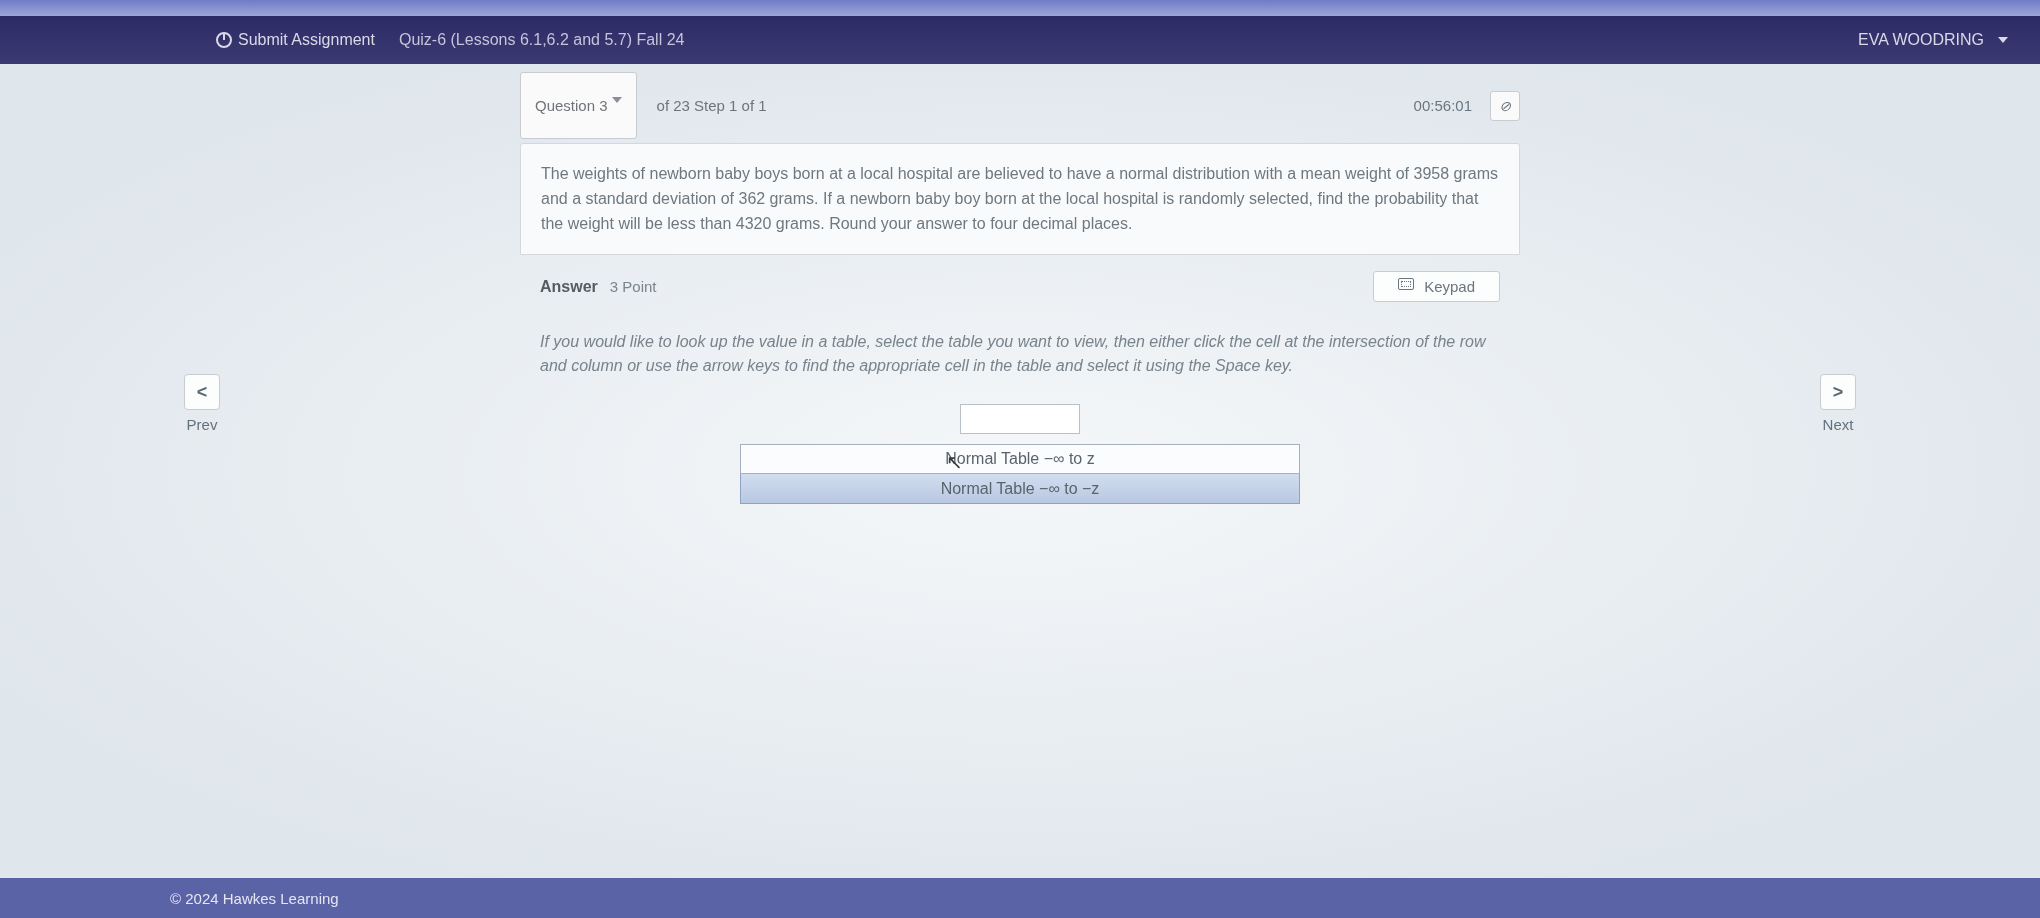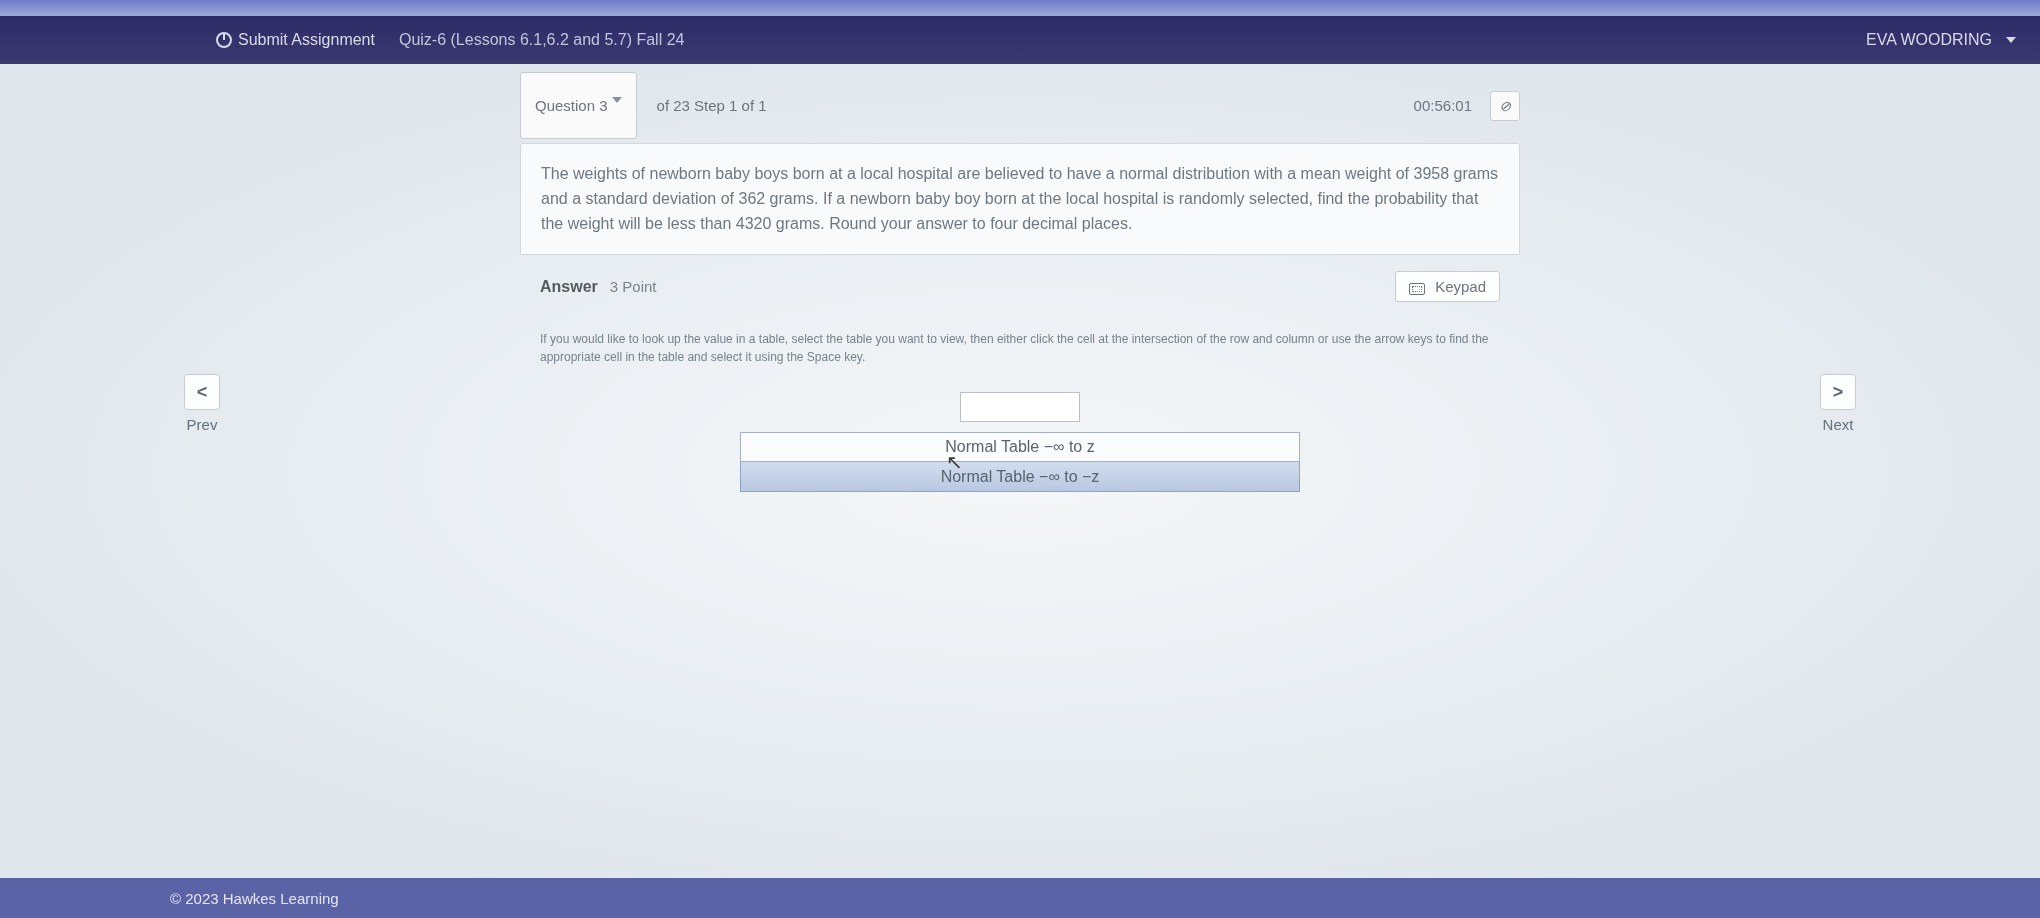--- a/index.html
+++ b/index.html
@@ -5,21 +5,21 @@
     * { box-sizing: border-box; margin: 0; padding: 0; font-family: "Segoe UI", Arial, sans-serif; }
     body { background: #e4e9ee; overflow: hidden; }
     .page-wrap { width: 100%; height: 918px; display: flex; flex-direction: column; }
     .top-toolbar {
       background: #3a3a72;
       background: linear-gradient(#2d2b66, #3a3a72);
       color: #d9d9e8;
       height: 48px;
       display: flex;
       align-items: center;
-      padding: 0 24px 0 216px;
+      padding: 0 32px 0 216px;
       font-size: 16px;
     }
     .top-toolbar .submit { display:flex; align-items:center; gap:6px; cursor:pointer; }
     .top-toolbar .submit .power-icon { width:16px;height:16px;border:2px solid #d9d9e8;border-radius:50%;display:inline-flex;align-items:center;justify-content:center; position:relative; }
     .top-toolbar .submit .power-icon::after{content:"";position:absolute;top:-1px;left:50%;transform:translateX(-50%);width:2px;height:7px;background:#d9d9e8;}
     .top-toolbar .quiz-title { margin-left: 24px; color:#c4c4db; }
     .top-toolbar .spacer { flex:1; }
     .top-toolbar .user { display:flex; align-items:center; gap:14px; color:#d9d9e8; }
     .caret-down { width:0;height:0;border-left:5px solid transparent;border-right:5px solid transparent;border-top:6px solid #d9d9e8; display:inline-block;}
     .content-area {
@@ -54,27 +54,27 @@
       padding:18px 20px; color:#6e7880; font-size:16px; line-height:1.55;
     }
     .answer-head {
       display:flex;align-items:center;padding:16px 20px 0 20px;
     }
     .answer-head .label{color:#555b61;font-weight:600;font-size:16px;margin-right:12px;}
     .answer-head .points{color:#7c838a;font-size:15px;}
     .answer-head .spacer{flex:1;}
     .keypad-btn{
       background:#fcfdfd;border:1px solid #c8ccd0;border-radius:3px;
-      padding:6px 13px;color:#6d757c;font-size:15px;display:flex;align-items:flex-end;gap:10px;cursor:pointer;
+      padding:6px 24px;color:#6d757c;font-size:15px;display:flex;align-items:flex-start;gap:10px;cursor:pointer;
     }
     .kbd-icon{width:16px;height:12px;border:1.5px solid #6d757c;border-radius:2px;display:inline-block;position:relative;}
     .kbd-icon::after{content:"";position:absolute;inset:2px;border:1px dotted #6d757c;}
     .kb-shortcuts{ text-align:right;color:#808890;font-size:15px;padding:6px 20px 0 0;}
     .answer-instructions{
-      color:#78838c;font-size:12px;line-height:1.5;padding:28px 20px 22px 20px;
+      color:#78838c;font-size:16px;line-height:1.5;padding:28px 20px 22px 20px;font-style:italic;
     }
     .answer-input-wrap{ display:flex;justify-content:center;padding:4px 0 10px 0;}
     .answer-input{
       width:120px;height:30px;border:1px solid #b9c0c6;background:#fff;
       text-align:center;font-size:15px;color:#444;padding:0 6px;
     }
     .table-btns{ display:flex;flex-direction:column;align-items:center;gap:0; }
     .table-btn{
       width:560px;height:30px;border:1px solid #a7b0c0;background:#fbfcfd;
       color:#59636e;font-size:16px;display:flex;align-items:center;justify-content:center;
@@ -180,15 +180,15 @@
           <span>Normal Table −∞ to −z</span>
         </div>
       </div>
 
     </div>
 
     <div class="cursor-pointer-icon">↖</div>
   </div>
 
   <div class="footer-bar">
-    <span>© 2023 Hawkes Learning</span>
+    <span>© 2024 Hawkes Learning</span>
   </div>
 </div>
 
 </body></html>

